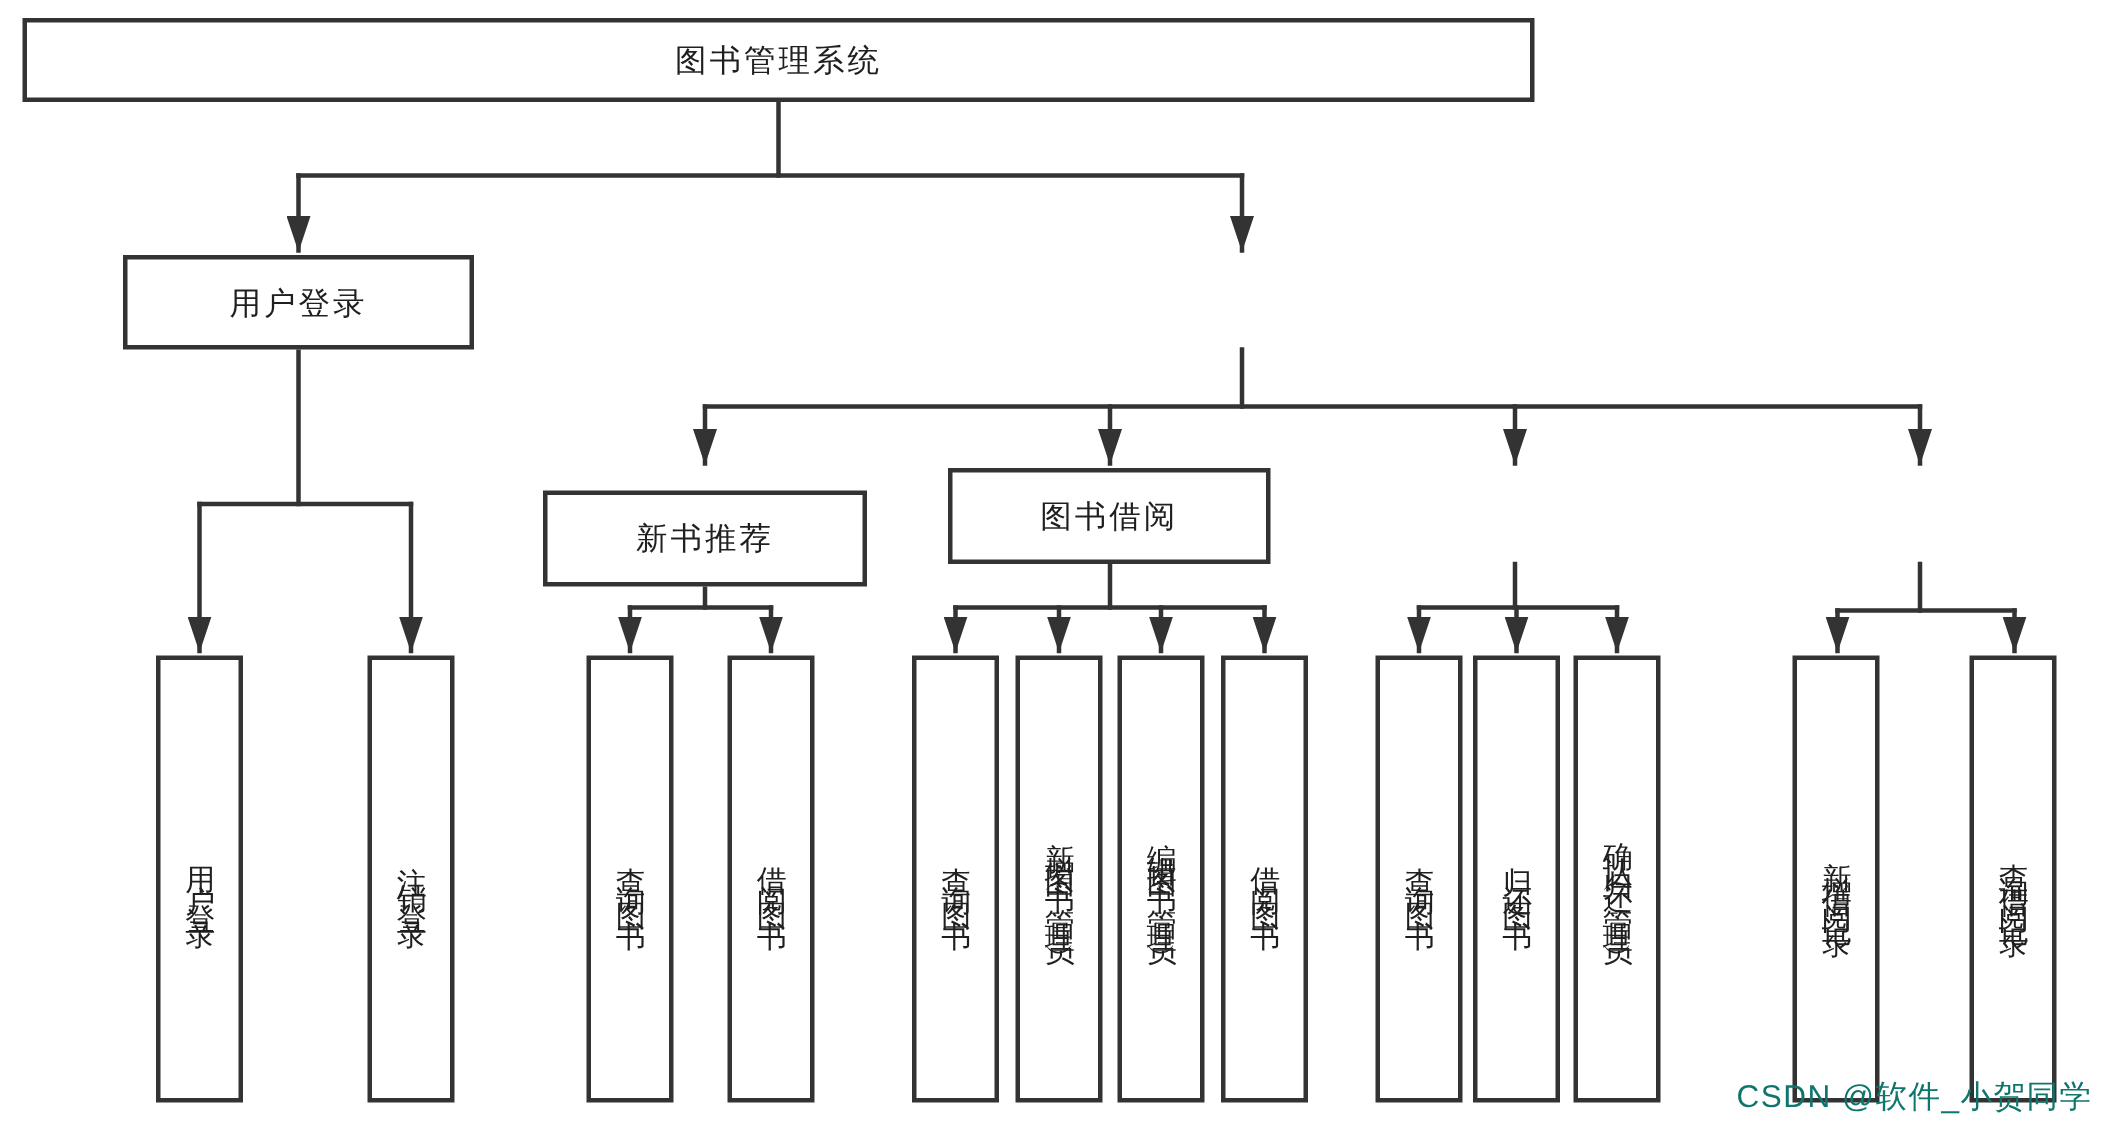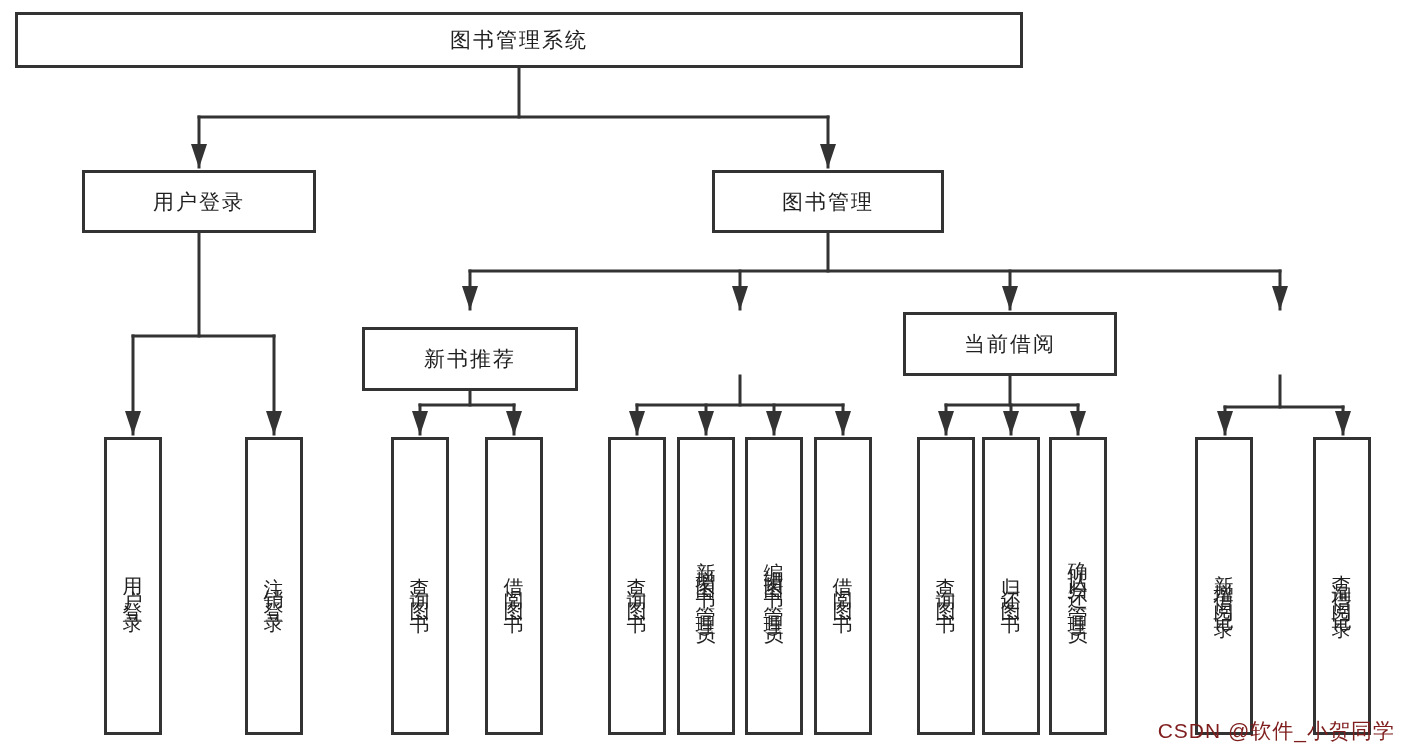--- a/index.html
+++ b/index.html
@@ -71,21 +71,21 @@
   .leaf-9  { left: 917px; }
   .leaf-10 { left: 982px; }
   .leaf-11 { left: 1049px; }
   .leaf-12 { left: 1195px; }
   .leaf-13 { left: 1313px; }
   .watermark {
     position: absolute;
     right: 10px;
     bottom: 2px;
     font-size: 21px;
-    color: #7f1d1d;
+    color: #0f766e;
     letter-spacing: 1px;
     white-space: nowrap;
   }
   svg line, svg path { stroke: #333333; stroke-width: 3; fill: none; }
   svg .arrowhead { fill: #333333; stroke: none; }
 </style>
 </head>
 <body>
 
 <div class="canvas">
@@ -152,29 +152,26 @@
     </g>
   </svg>
 
   <div class="node node-root">
     <span>图书管理系统</span>
   </div>
 
   <div class="node node-l2-a">
     <span>用户登录</span>
   </div>
-  <div class="node node-l2-b">
-    <span>图书管理</span>
-  </div>
 
   <div class="node node-l3-a">
     <span>新书推荐</span>
   </div>
-  <div class="node node-l3-c">
-    <span>当前借阅</span>
+  <div class="node node-l3-b">
+    <span>图书借阅</span>
   </div>
 
   <div class="leaf leaf-1">用户登录</div>
   <div class="leaf leaf-2">注销登录</div>
 
   <div class="leaf leaf-3">查询图书</div>
   <div class="leaf leaf-4">借阅图书</div>
 
   <div class="leaf leaf-5">查询图书</div>
   <div class="leaf leaf-6 long">新增图书（管理员）</div>

